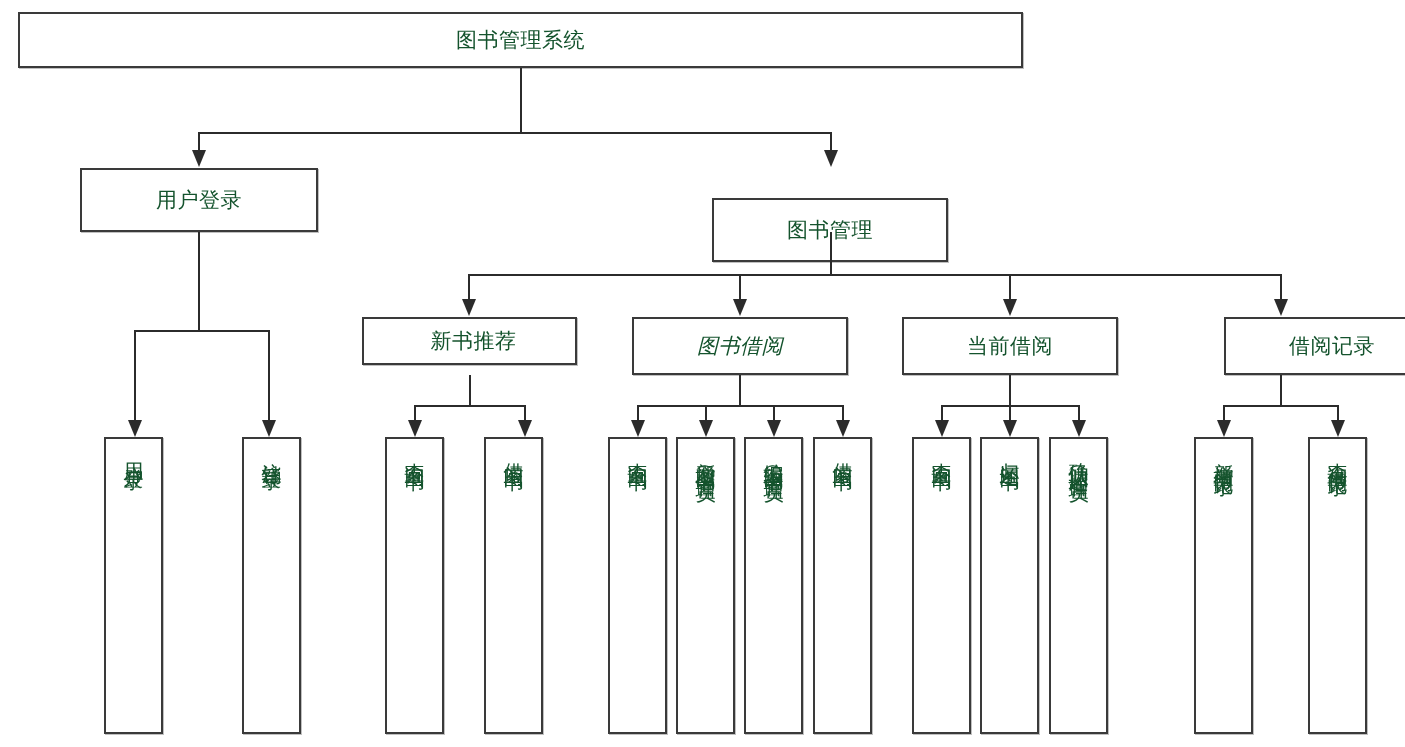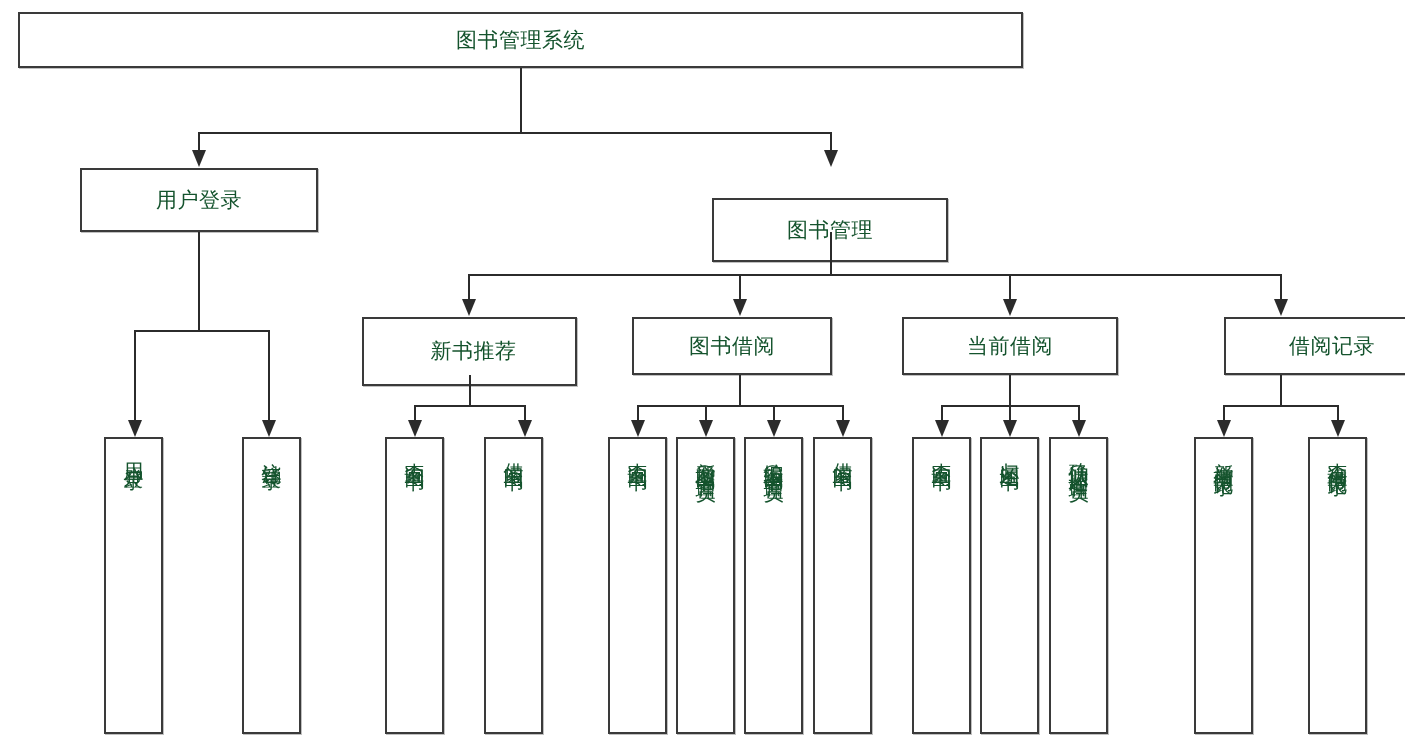--- a/index.html
+++ b/index.html
@@ -130,24 +130,24 @@
   <div class="hline" style="left:468px; top:274px; width:812px;"></div>
   <div class="vline" style="left:468px; top:274px; height:25px;"></div>
   <div class="arrow" style="left:462px; top:299px;"></div>
   <div class="vline" style="left:739px; top:274px; height:25px;"></div>
   <div class="arrow" style="left:733px; top:299px;"></div>
   <div class="vline" style="left:1009px; top:274px; height:25px;"></div>
   <div class="arrow" style="left:1003px; top:299px;"></div>
   <div class="vline" style="left:1280px; top:274px; height:25px;"></div>
   <div class="arrow" style="left:1274px; top:299px;"></div>
 
-  <div class="node horiz" style="left:362px; top:317px; width:215px; height:69px;padding-left:8px;">
+  <div class="node horiz" style="left:362px; top:317px; width:215px; height:48px;padding-left:8px;">
     <span class="label">新书推荐</span>
   </div>
-  <div class="node horiz" style="left:632px; top:317px; width:200px; height:58px;">
+  <div class="node horiz" style="left:632px; top:317px; width:216px; height:58px;font-style:italic;">
     <span class="label">图书借阅</span>
   </div>
   <div class="node horiz" style="left:902px; top:317px; width:216px; height:58px;">
     <span class="label">当前借阅</span>
   </div>
   <div class="node horiz" style="left:1224px; top:317px; width:216px; height:58px;">
     <span class="label">借阅记录</span>
   </div>
 
   <div class="vline" style="left:469px; top:375px; height:30px;"></div>

